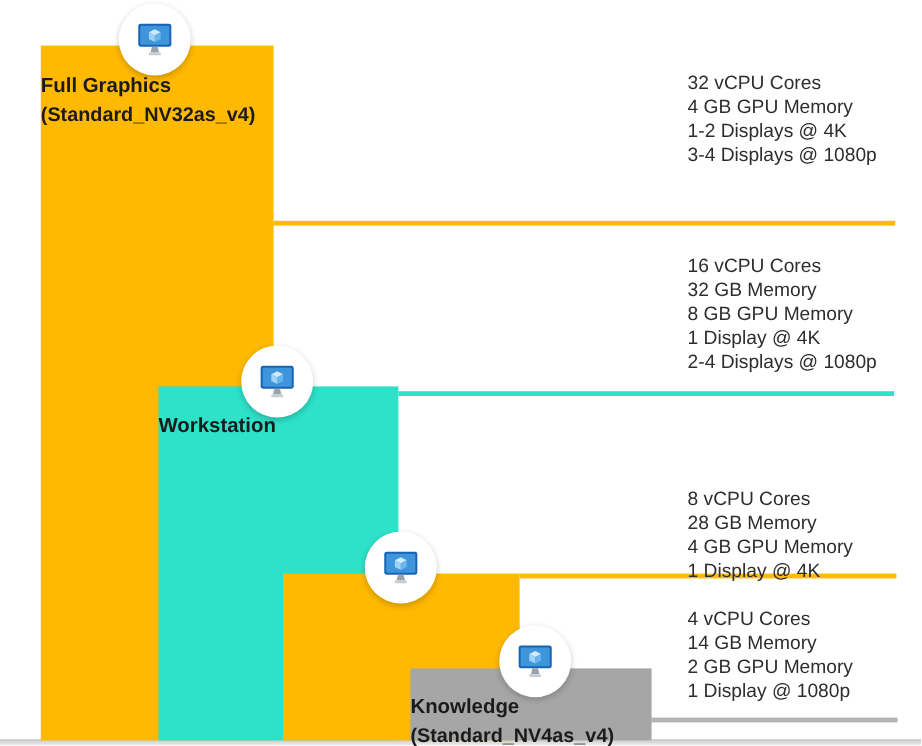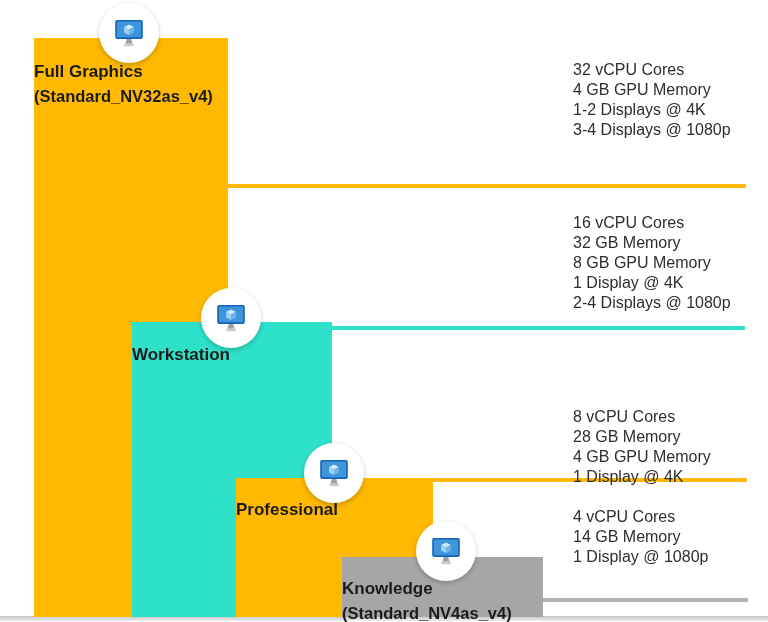--- a/index.html
+++ b/index.html
@@ -73,21 +73,20 @@
   <div class="bar bar4" style="background-color: rgb(166, 166, 166);"></div>
 
   <div class="label label1">
     <div class="name">Full Graphics</div>
     <div class="sku">(Standard_NV32as_v4)</div>
   </div>
   <div class="label label2">
     <div class="name">Workstation</div>
   </div>
   <div class="label label3">
-    <div class="name">Professional</div>
   </div>
   <div class="label label4">
     <div class="name">Knowledge</div>
     <div class="sku">(Standard_NV4as_v4)</div>
   </div>
 
   <div class="badge badge1">
     <svg width="42" height="42" viewBox="0 0 64 64">
       <rect x="11" y="12" width="42" height="29" rx="3" fill="#1763B4"></rect>
       <rect x="13.5" y="14.5" width="37" height="24" rx="1.5" fill="#3E95DC"></rect>
@@ -147,16 +146,17 @@
   </div>
   <div class="specs specs3">
     <div class="spec">8 vCPU Cores</div>
     <div class="spec">28 GB Memory</div>
     <div class="spec">4 GB GPU Memory</div>
     <div class="spec">1 Display @ 4K</div>
   </div>
   <div class="specs specs4">
     <div class="spec">4 vCPU Cores</div>
     <div class="spec">14 GB Memory</div>
+    <div class="spec">2 GB GPU Memory</div>
     <div class="spec">1 Display @ 1080p</div>
   </div>
 
 </div>
 
 </body></html>

